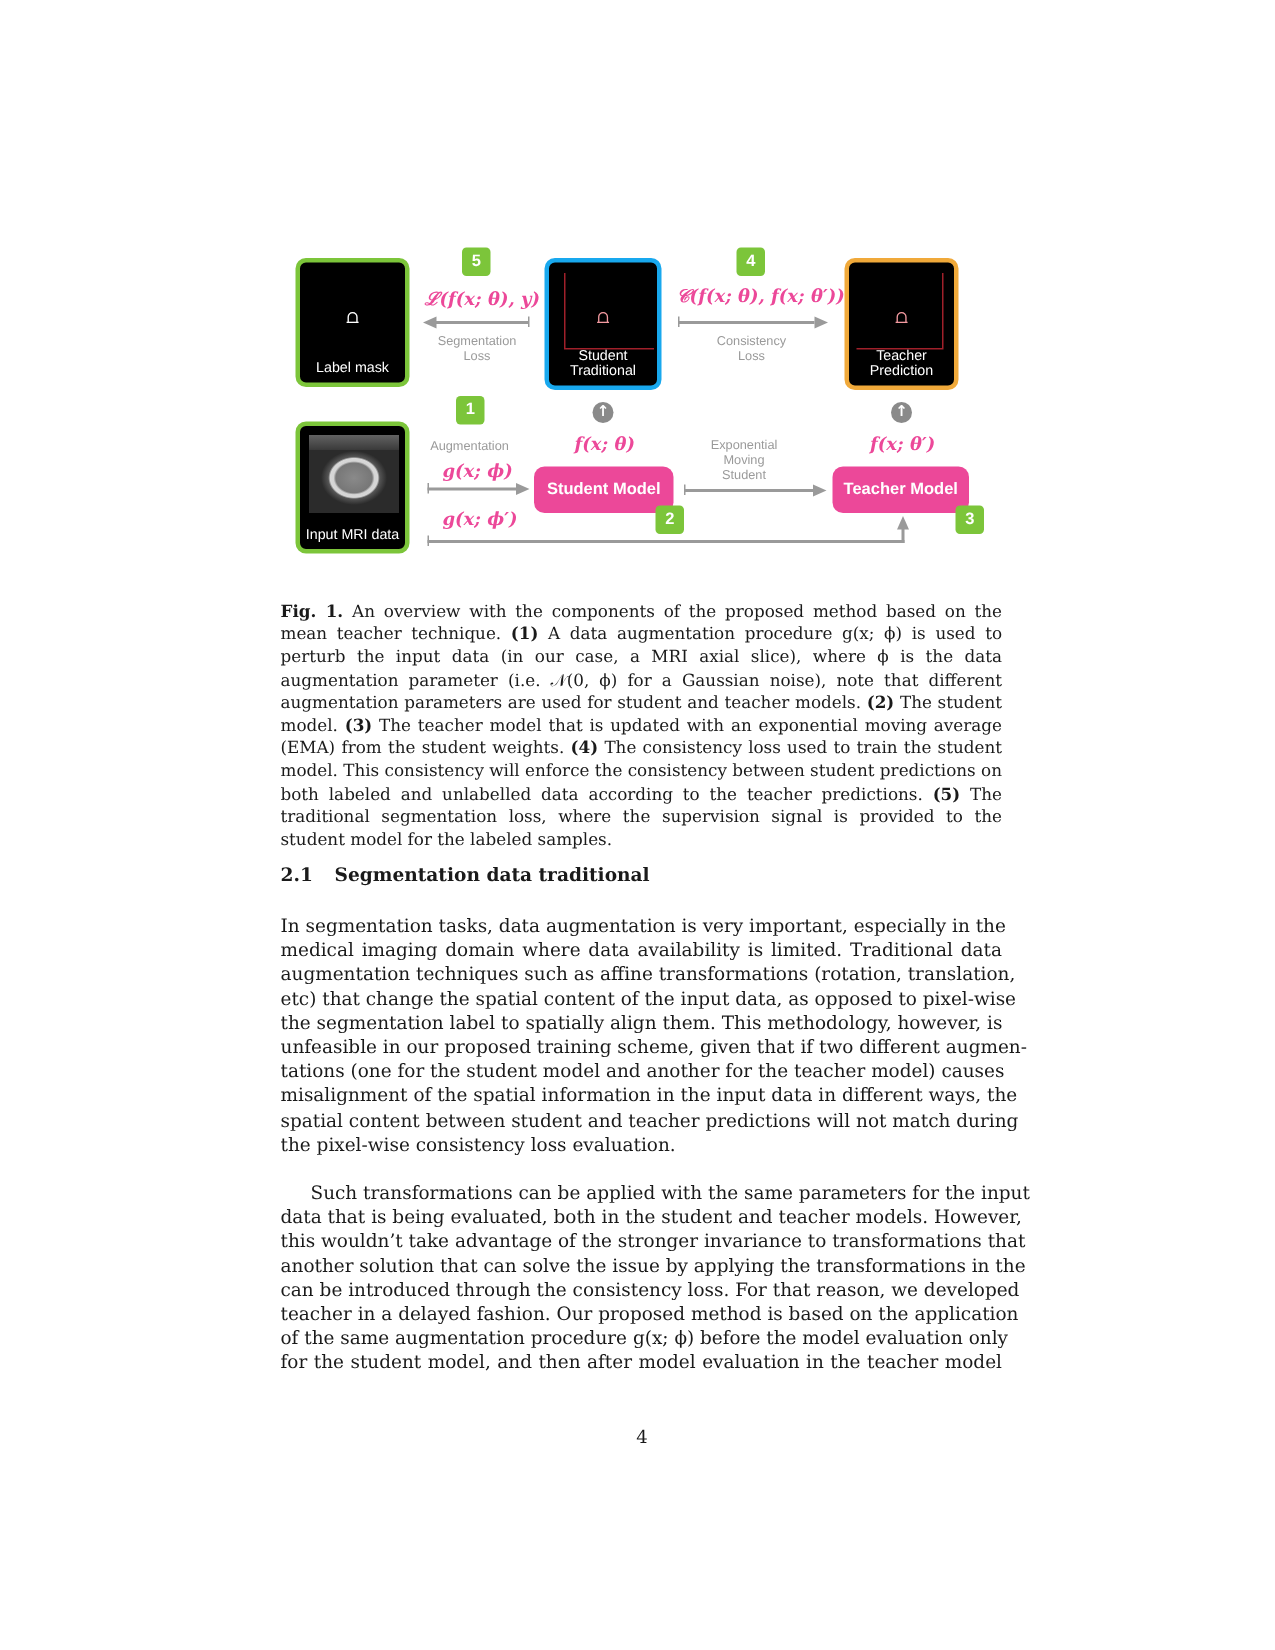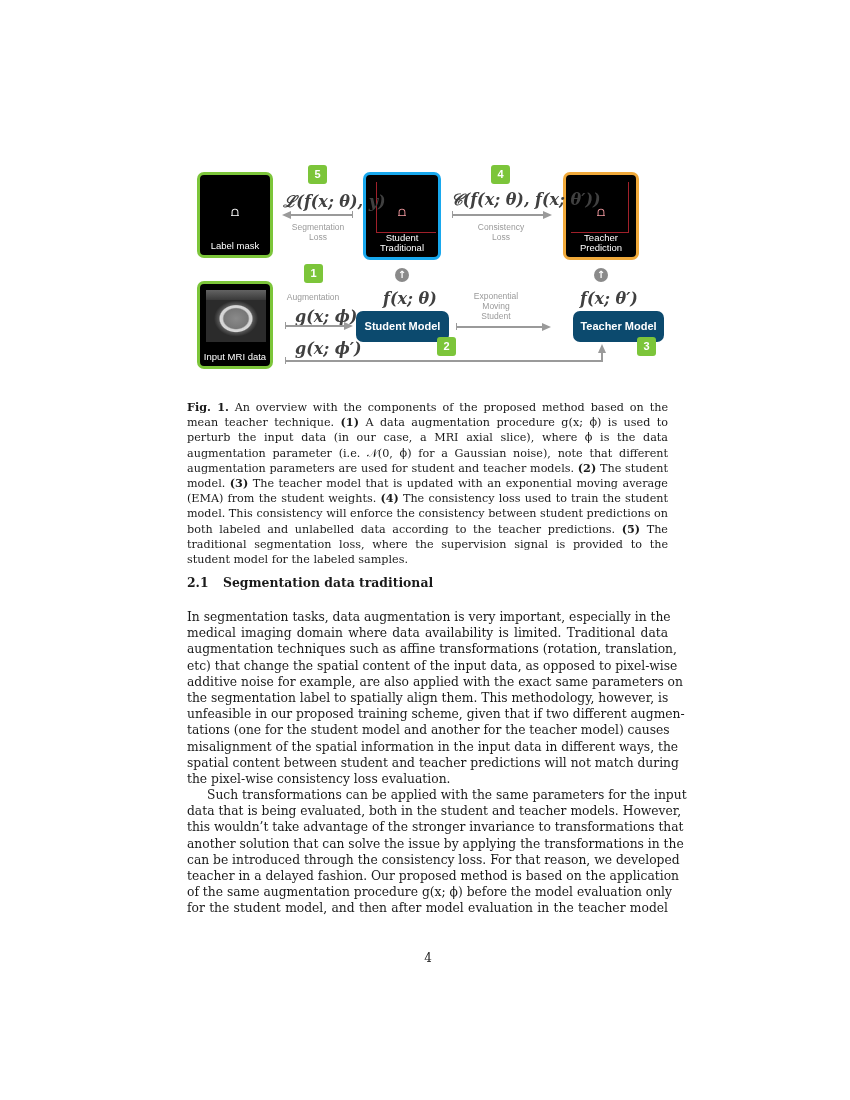--- a/index.html
+++ b/index.html
@@ -9,23 +9,23 @@
   .tile { position: absolute; background: #000; border-radius: 7px; box-sizing: border-box; overflow: hidden; }
   .tile.green { border: 3px solid #7cc53a; }
   .tile.blue { border: 3px solid #18a8ee; }
   .tile.orange { border: 3px solid #f0a93a; }
   .tile-label { position: absolute; left: 0; right: 0; bottom: 4px; text-align: center; color: #fff; font-family: "Liberation Sans", "DejaVu Sans", sans-serif; font-size: 9.5px; line-height: 10px; }
   .mask-glyph { position: absolute; left: 50%; top: 30px; transform: translateX(-50%); font-family: "DejaVu Sans", sans-serif; font-size: 13px; line-height: 13px; }
   .axis-v { position: absolute; width: 1px; background: #a0202a; }
   .axis-h { position: absolute; height: 1px; background: #a0202a; }
 
   .badge { position: absolute; width: 19px; height: 19px; background: #7cc53a; border-radius: 3px; color: #fff; font-family: "Liberation Sans", "DejaVu Sans", sans-serif; font-weight: bold; font-size: 11px; line-height: 19px; text-align: center; }
-  .model { position: absolute; background: #0c4a6e; color: #fff; border-radius: 7px; font-family: "Liberation Sans", "DejaVu Sans", sans-serif; font-weight: bold; font-size: 11px; text-align: center; line-height: 30px; }
+  .model { position: absolute; background: #ec4899; color: #fff; border-radius: 7px; font-family: "Liberation Sans", "DejaVu Sans", sans-serif; font-weight: bold; font-size: 11px; text-align: center; line-height: 30px; }
   .up-circle { position: absolute; width: 14px; height: 14px; border-radius: 50%; background: #8a8a8a; color: #fff; font-family: "DejaVu Sans", sans-serif; font-size: 10px; line-height: 14px; text-align: center; font-weight: bold; }
-  .math { position: absolute; font-family: "DejaVu Serif", serif; font-style: italic; font-weight: bold; font-size: 16px; color: #404040; white-space: nowrap; }
+  .math { position: absolute; font-family: "DejaVu Serif", serif; font-style: italic; font-weight: bold; font-size: 12px; color: #ec4899; white-space: nowrap; }
   .gray-label { position: absolute; font-family: "Liberation Sans", "DejaVu Sans", sans-serif; font-size: 8.5px; color: #9a9a9a; text-align: center; line-height: 10px; }
   .line { position: absolute; background: #9a9a9a; }
   .arrow-right { position: absolute; width: 0; height: 0; border-top: 4px solid transparent; border-bottom: 4px solid transparent; border-left: 9px solid #9a9a9a; }
   .arrow-left { position: absolute; width: 0; height: 0; border-top: 4px solid transparent; border-bottom: 4px solid transparent; border-right: 9px solid #9a9a9a; }
   .arrow-up { position: absolute; width: 0; height: 0; border-left: 4px solid transparent; border-right: 4px solid transparent; border-bottom: 9px solid #9a9a9a; }
   .tick { position: absolute; width: 1px; height: 7px; background: #9a9a9a; }
 
   
   .caption { position: absolute; left: 187px; top: 400px; width: 481px; font-size: 11.2px; line-height: 15.2px; text-align: justify; }
   .caption b { font-weight: bold; }
@@ -108,21 +108,21 @@
 
   <div class="gray-label" style="left:460px; top:291px; width:72px;">
     <div>Exponential</div>
     <div>Moving</div>
     <div>Student</div>
   </div>
   <div class="tick" style="left:456px; top:323px;"></div>
   <div class="line" style="left:456px; top:326px; width:86px; height:2px;"></div>
   <div class="arrow-right" style="left:542px; top:323px;"></div>
 
-  <div class="model" style="left:555px; top:311px; width:91px; height:31px;margin-left:18px;">Teacher Model</div>
+  <div class="model" style="left:555px; top:311px; width:91px; height:31px;">Teacher Model</div>
   <div class="badge" style="left:637px; top:337px;">3</div>
 
   <div class="math" style="left:295px; top:339px;">g(x; ϕ′)</div>
   <div class="tick" style="left:285px; top:357px;"></div>
   <div class="line" style="left:285px; top:360px; width:318px; height:2px;"></div>
   <div class="line" style="left:601px; top:352px; width:2px; height:10px;"></div>
   <div class="arrow-up" style="left:598px; top:344px;"></div>
 </div>
 
 <div class="caption">
@@ -131,21 +131,20 @@
 
 <div class="heading">
   <span class="num">2.1</span><span>Segmentation data traditional</span>
 </div>
 
 <div class="para" style="top:609px;">
   <span class="line-text">In segmentation tasks, data augmentation is very important, especially in the</span>
   <span class="line-text">medical imaging domain where data availability is limited. Traditional data</span>
   <span class="line-text">augmentation techniques such as affine transformations (rotation, translation,</span>
   <span class="line-text">etc) that change the spatial content of the input data, as opposed to pixel-wise</span>
-  <span class="line-text">additive noise for example, are also applied with the exact same parameters on</span>
   <span class="line-text">the segmentation label to spatially align them. This methodology, however, is</span>
   <span class="line-text">unfeasible in our proposed training scheme, given that if two different augmen-</span>
   <span class="line-text">tations (one for the student model and another for the teacher model) causes</span>
   <span class="line-text">misalignment of the spatial information in the input data in different ways, the</span>
   <span class="line-text">spatial content between student and teacher predictions will not match during</span>
   <span class="line-text last">the pixel-wise consistency loss evaluation.</span>
 </div>
 
 <div class="para" style="top:787px;">
   <span class="line-text" style="padding-left:20px;">Such transformations can be applied with the same parameters for the input</span>

